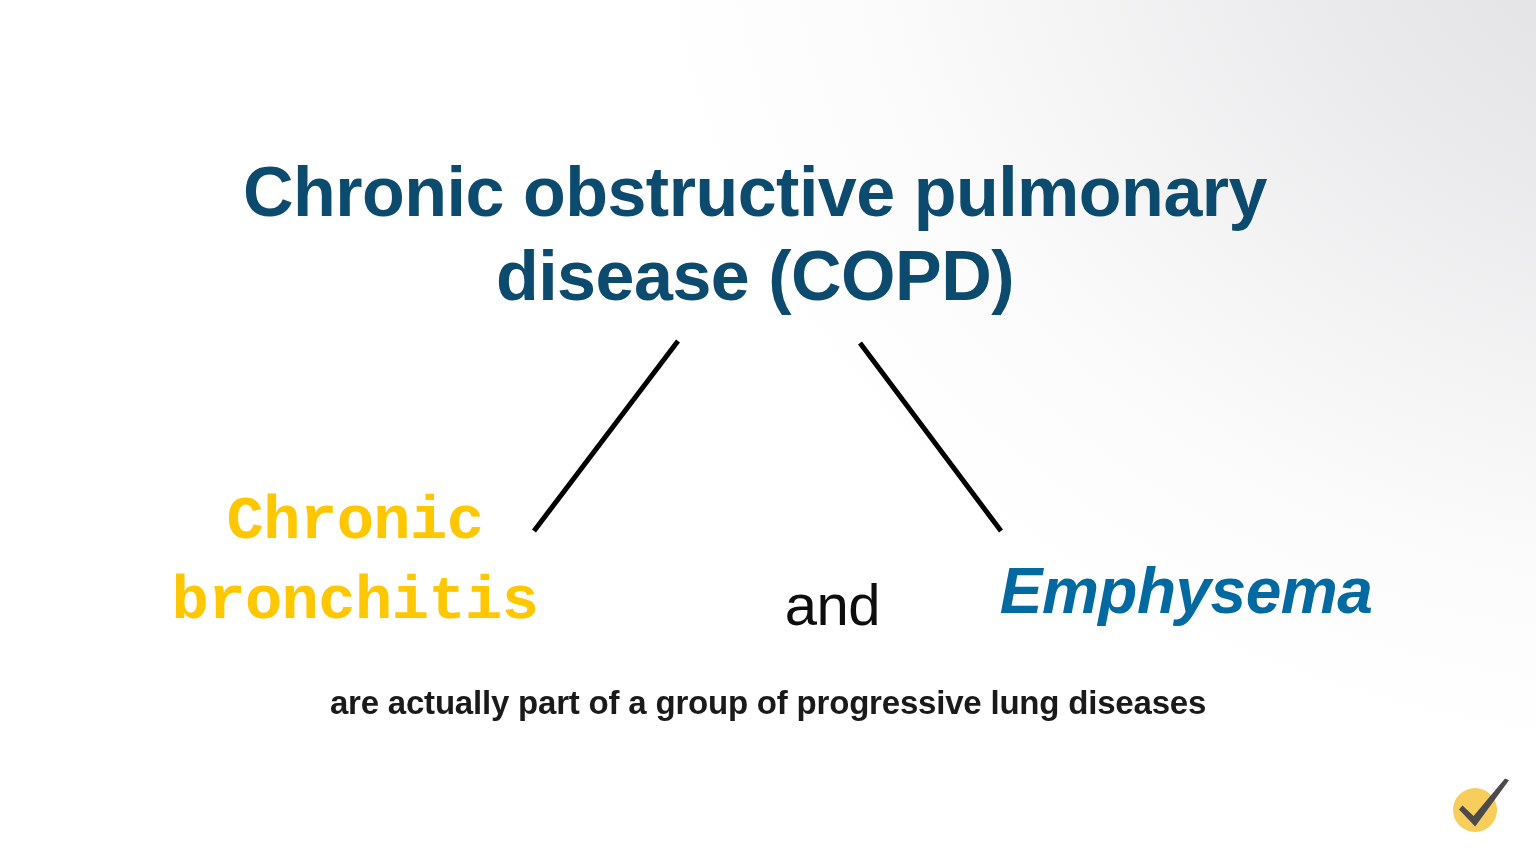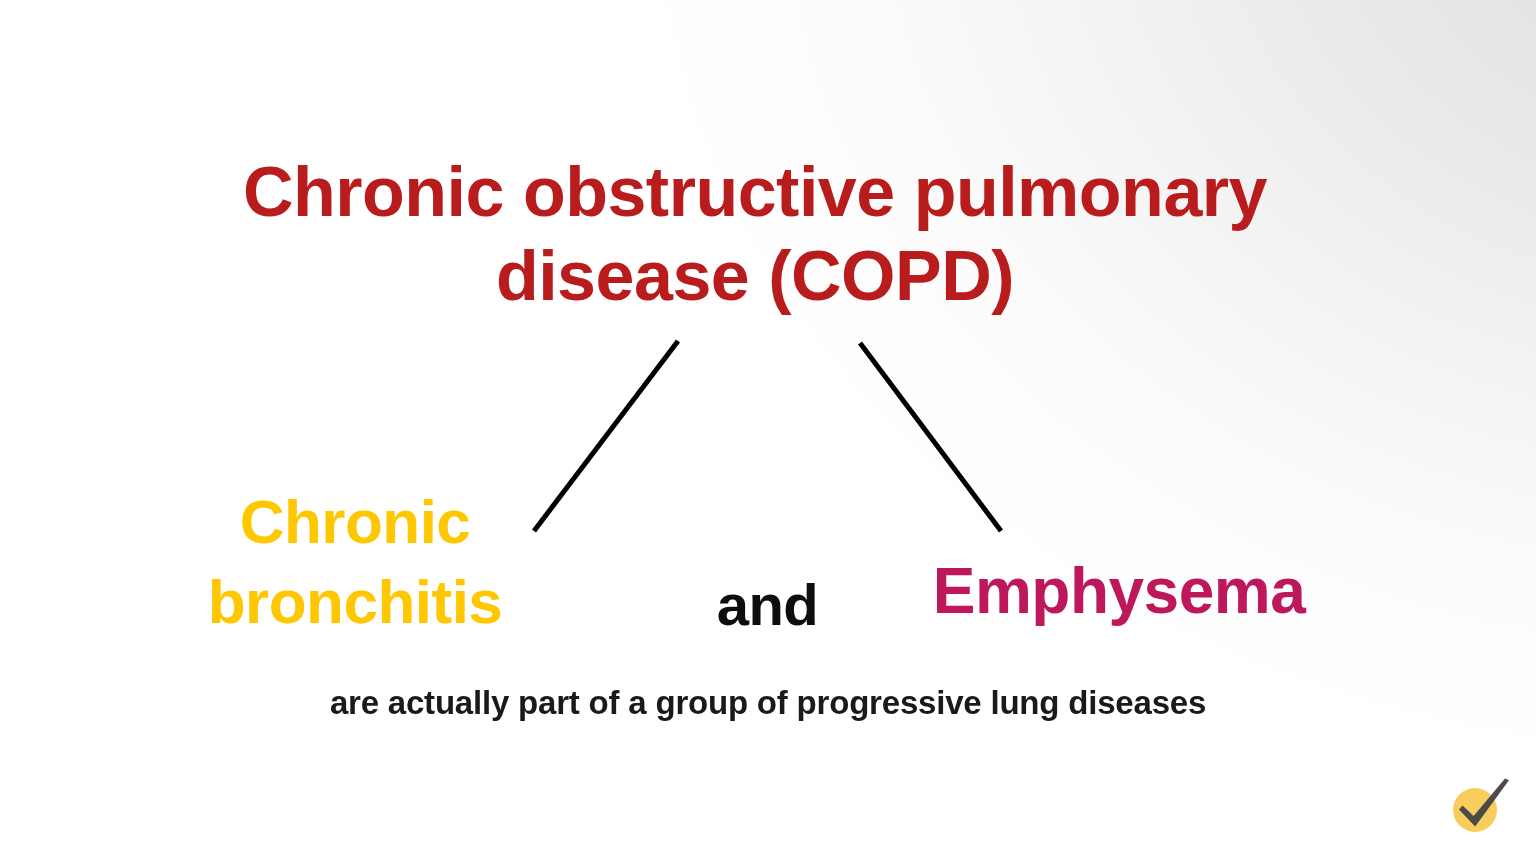--- a/index.html
+++ b/index.html
@@ -37,21 +37,21 @@
   }
 
   .layer { position: absolute; }
 
   
   #title-block {
     left: 160px;
     top: 150px;
     width: 1190px;
     text-align: center;
-    color: #b91c1c;
+    color: #0c4a6e;
     font-weight: 700;
     font-size: 70px;
     line-height: 84px;
     letter-spacing: -0.5px;
     white-space: pre-line;
   }
 
   
   #connectors {
     left: 0;
@@ -66,44 +66,46 @@
     left: 150px;
     top: 482px;
     width: 410px;
     text-align: center;
     color: #ffc700;
     font-weight: 700;
     font-size: 62px;
     line-height: 80px;
     letter-spacing: -0.5px;
     white-space: pre-line;
+    font-family: Liberation Mono, monospace;
   }
 
   #branch-conjunction {
     left: 655px;
     top: 570px;
     width: 225px;
-    text-align: center;
+    text-align: right;
     color: #0d0d0d;
-    font-weight: 700;
+    font-weight: 400;
     font-size: 58px;
     line-height: 70px;
     letter-spacing: -0.5px;
   }
 
   #branch-right {
-    left: 869px;
+    left: 936px;
     top: 552px;
     width: 500px;
     text-align: center;
-    color: #be185d;
+    color: #0369a1;
     font-weight: 700;
     font-size: 64px;
     line-height: 78px;
     letter-spacing: -0.5px;
+    font-style: italic;
   }
 
   
   #caption {
     left: 168px;
     top: 680px;
     width: 1200px;
     text-align: center;
     color: #1a1a1a;
     font-weight: 700;

